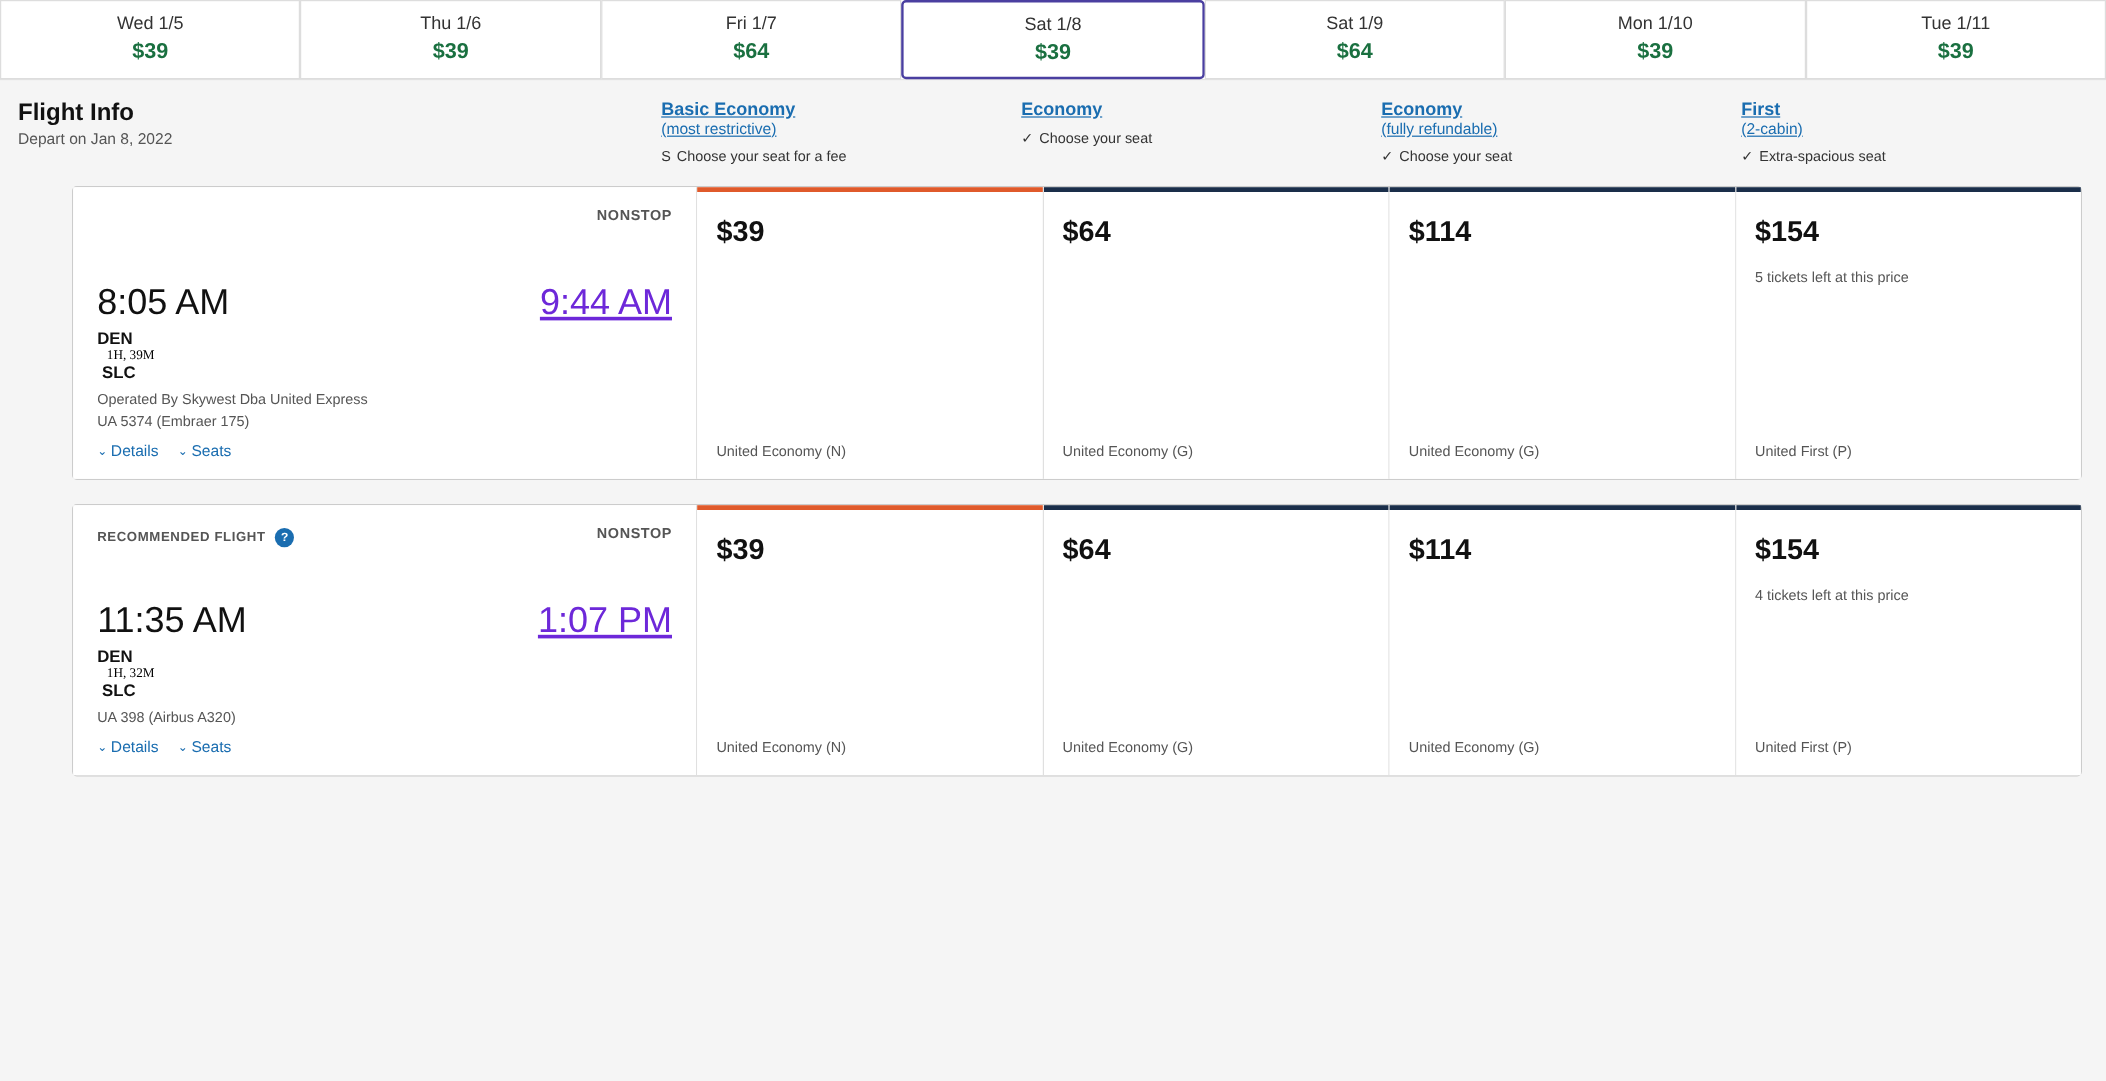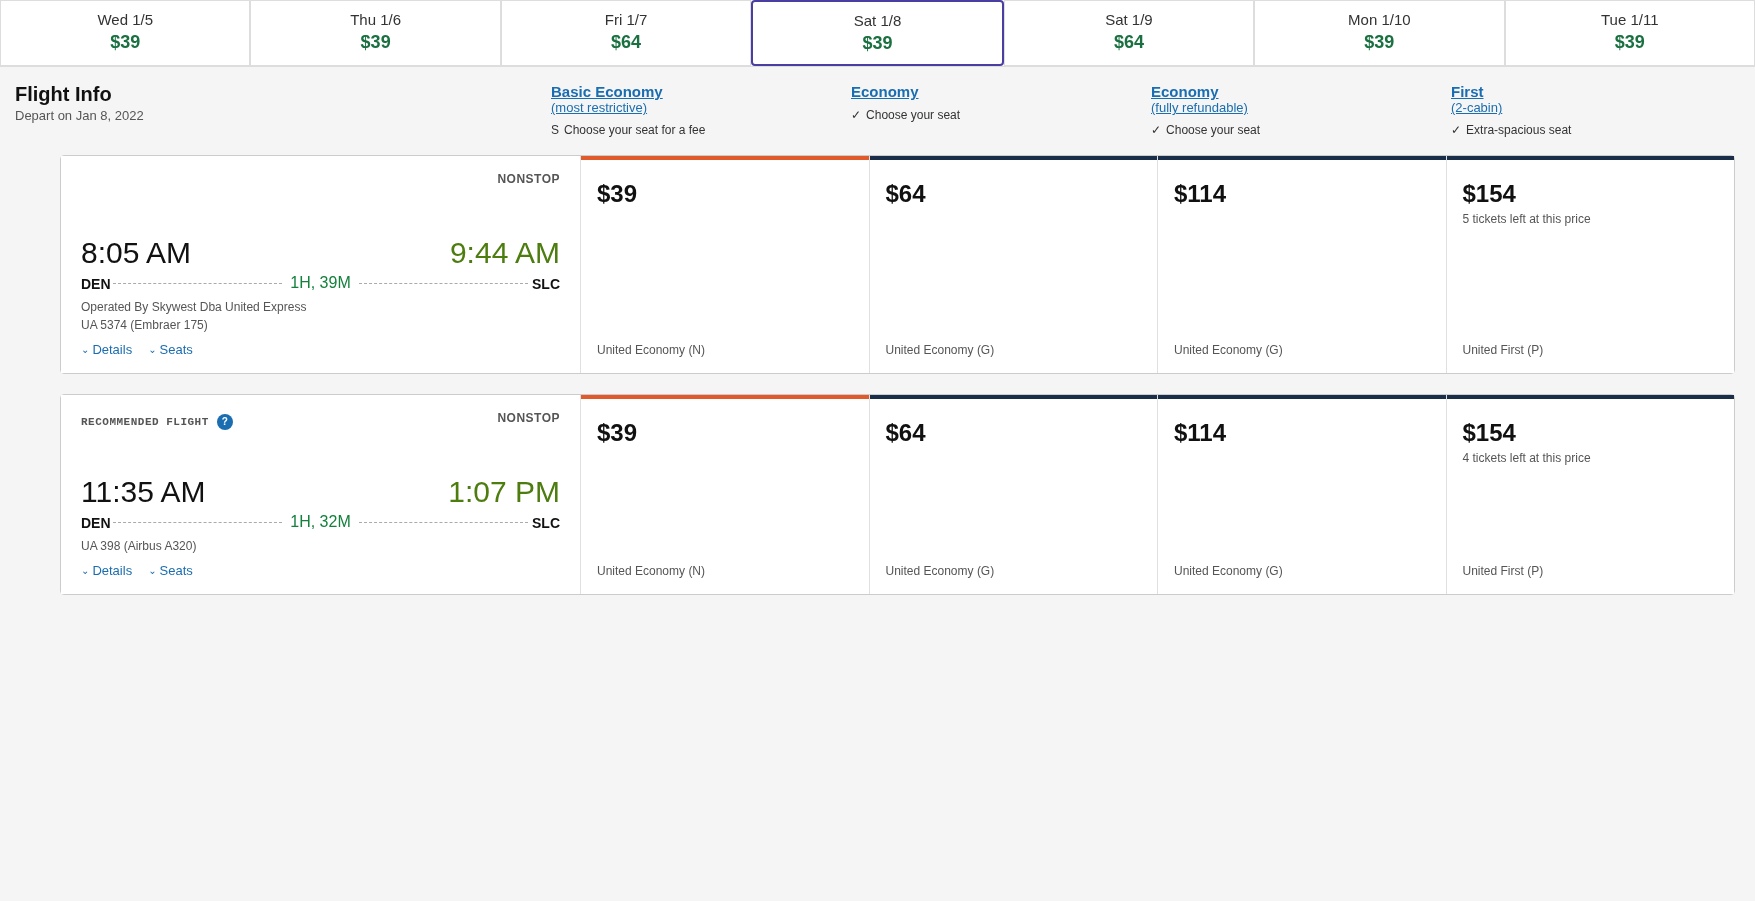--- a/index.html
+++ b/index.html
@@ -136,28 +136,30 @@
       margin-top: 44px;
     }
     .flight-depart {
       font-size: 30px;
       font-weight: 300;
       color: #111;
     }
     .flight-arrive {
       font-size: 30px;
       font-weight: 300;
-      color: #4d7c0f;
+      color: #6d28d9;
       margin-left: auto;
+      text-decoration: underline;
     }
 
     .flight-route {
       display: flex;
-      align-items: flex-end;
+      align-items: flex-start;
       margin-bottom: 8px;
+      flex-direction: column;
     }
     .airport-code {
       font-size: 14px;
       font-weight: bold;
       color: #111;
       width: 32px;
     }
     .airport-code.right {
       text-align: right;
     }
@@ -166,24 +168,25 @@
       display: flex;
       align-items: center;
       justify-content: center;
       position: relative;
     }
     .route-line-inner {
       border-top: 1px dashed #aaa;
       flex: 1;
     }
     .route-duration {
-      font-size: 16px;
-      color: #15803d;
+      font-size: 11px;
+      color: #000000;
       padding: 0 8px;
       white-space: nowrap;
+      font-family: Liberation Serif, serif;
     }
 
     .flight-meta {
       font-size: 12px;
       color: #555;
       margin-top: 4px;
     }
     .flight-links {
       margin-top: 10px;
       display: flex;
@@ -208,20 +211,21 @@
       border-right: 1px solid #e0e0e0;
       background: #fff;
       cursor: pointer;
       display: flex;
       flex-direction: column;
       justify-content: space-between;
       position: relative;
     }
     .fare-price-cell:last-child {
       border-right: none;
+      gap: 12px;
     }
     .fare-price-cell .top-bar {
       position: absolute;
       top: 0;
       left: 0;
       right: 0;
       height: 4px;
     }
     .fare-price-cell .price-big {
       font-size: 24px;
@@ -239,21 +243,20 @@
       color: #555;
       margin-top: auto;
       padding-top: 8px;
     }
 
     .recommended-badge {
       font-size: 11px;
       font-weight: bold;
       color: #555;
       letter-spacing: 0.5px;
-      font-family: Liberation Mono, monospace;
     }
 
     .info-icon {
       display: inline-flex;
       align-items: center;
       justify-content: center;
       width: 16px;
       height: 16px;
       border-radius: 50%;
       background: #1a6db0;

